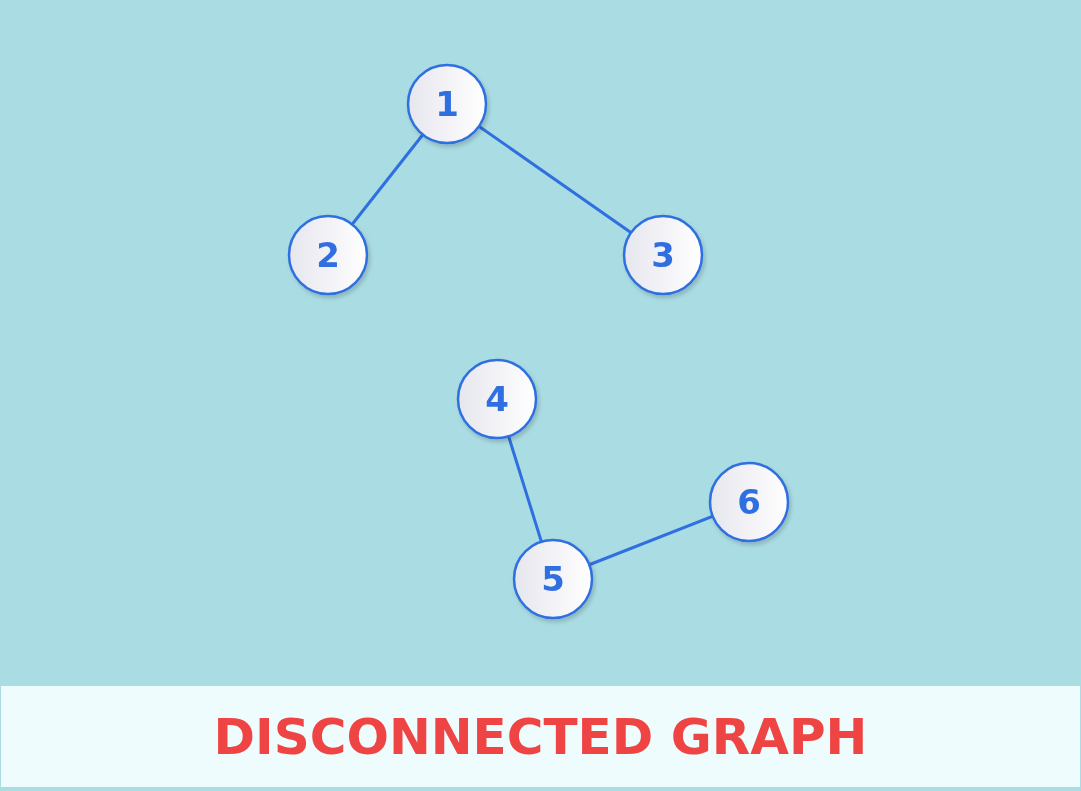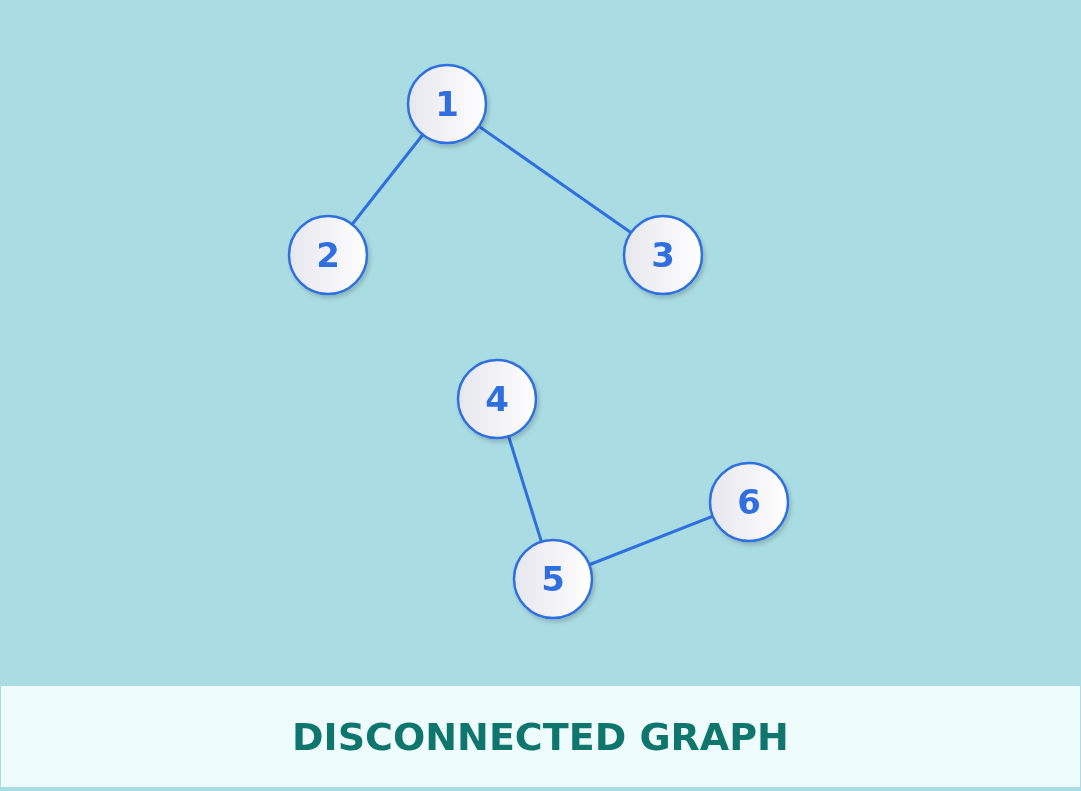--- a/index.html
+++ b/index.html
@@ -1,20 +1,20 @@
 <!DOCTYPE html>
 <html><head>
 <meta charset="utf-8">
 <style>
   html, body { margin: 0; padding: 0; }
   body { width: 1081px; height: 791px; overflow: hidden; background: #aadde3; font-family: "DejaVu Sans", sans-serif; }
   .canvas { position: absolute; left: 0; top: 0; width: 1081px; height: 686px; background: #aadde3; }
   .canvas svg { position: absolute; left: 0; top: 0; }
   .footer { position: absolute; left: 1px; top: 686px; width: 1079px; height: 101px; background: #effcfe; display: flex; align-items: center; justify-content: center; }
-  .footer .title { font-family: "DejaVu Sans", sans-serif; font-weight: bold; font-size: 38px; color: #0f766e; letter-spacing: 0px; }
+  .footer .title { font-family: "DejaVu Sans", sans-serif; font-weight: bold; font-size: 50px; color: #ef4444; letter-spacing: 0px; }
   .node-label { font-family: "DejaVu Sans", sans-serif; font-weight: bold; font-size: 34px; fill: #2f6fe0; }
 </style>
 </head>
 <body>
 
 <div class="canvas">
   <svg width="1081" height="686" viewBox="0 0 1081 686">
     <defs>
       <linearGradient id="nodeGrad" x1="0" y1="0" x2="1" y2="0">
         <stop offset="0" stop-color="#e6e6ee"></stop>

